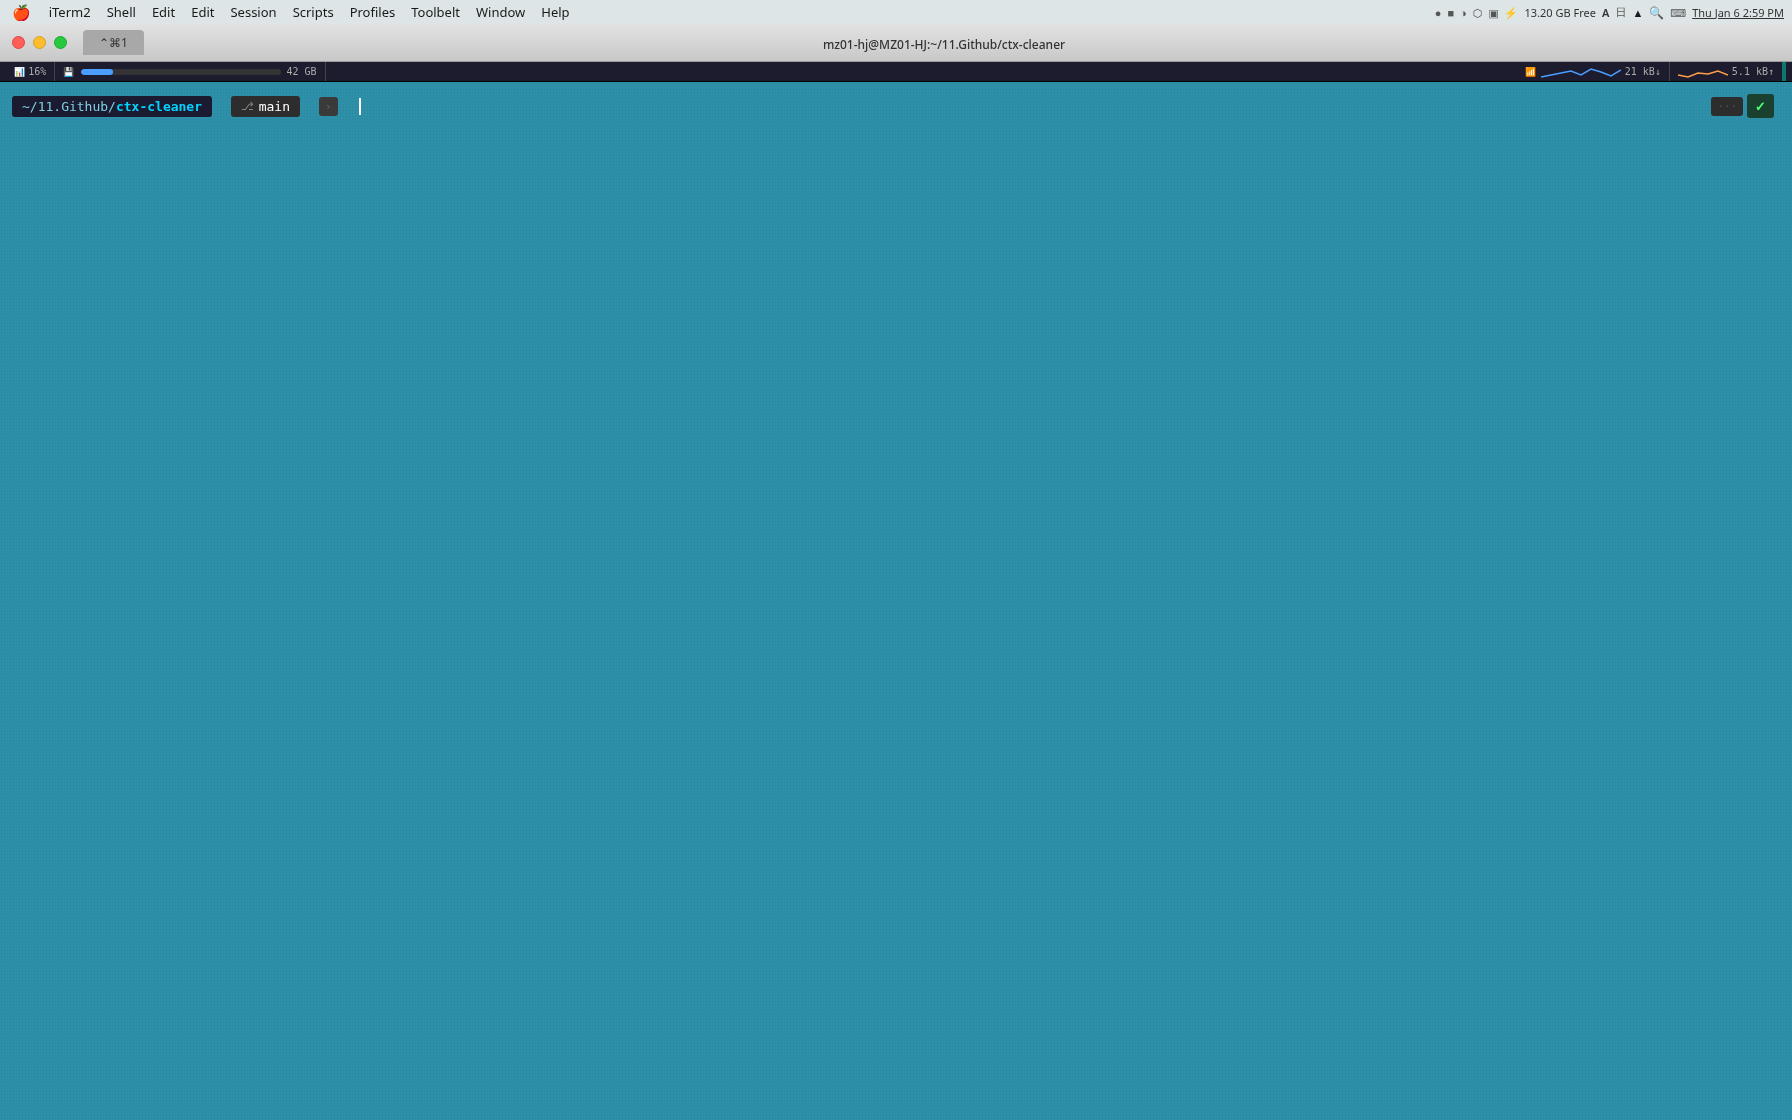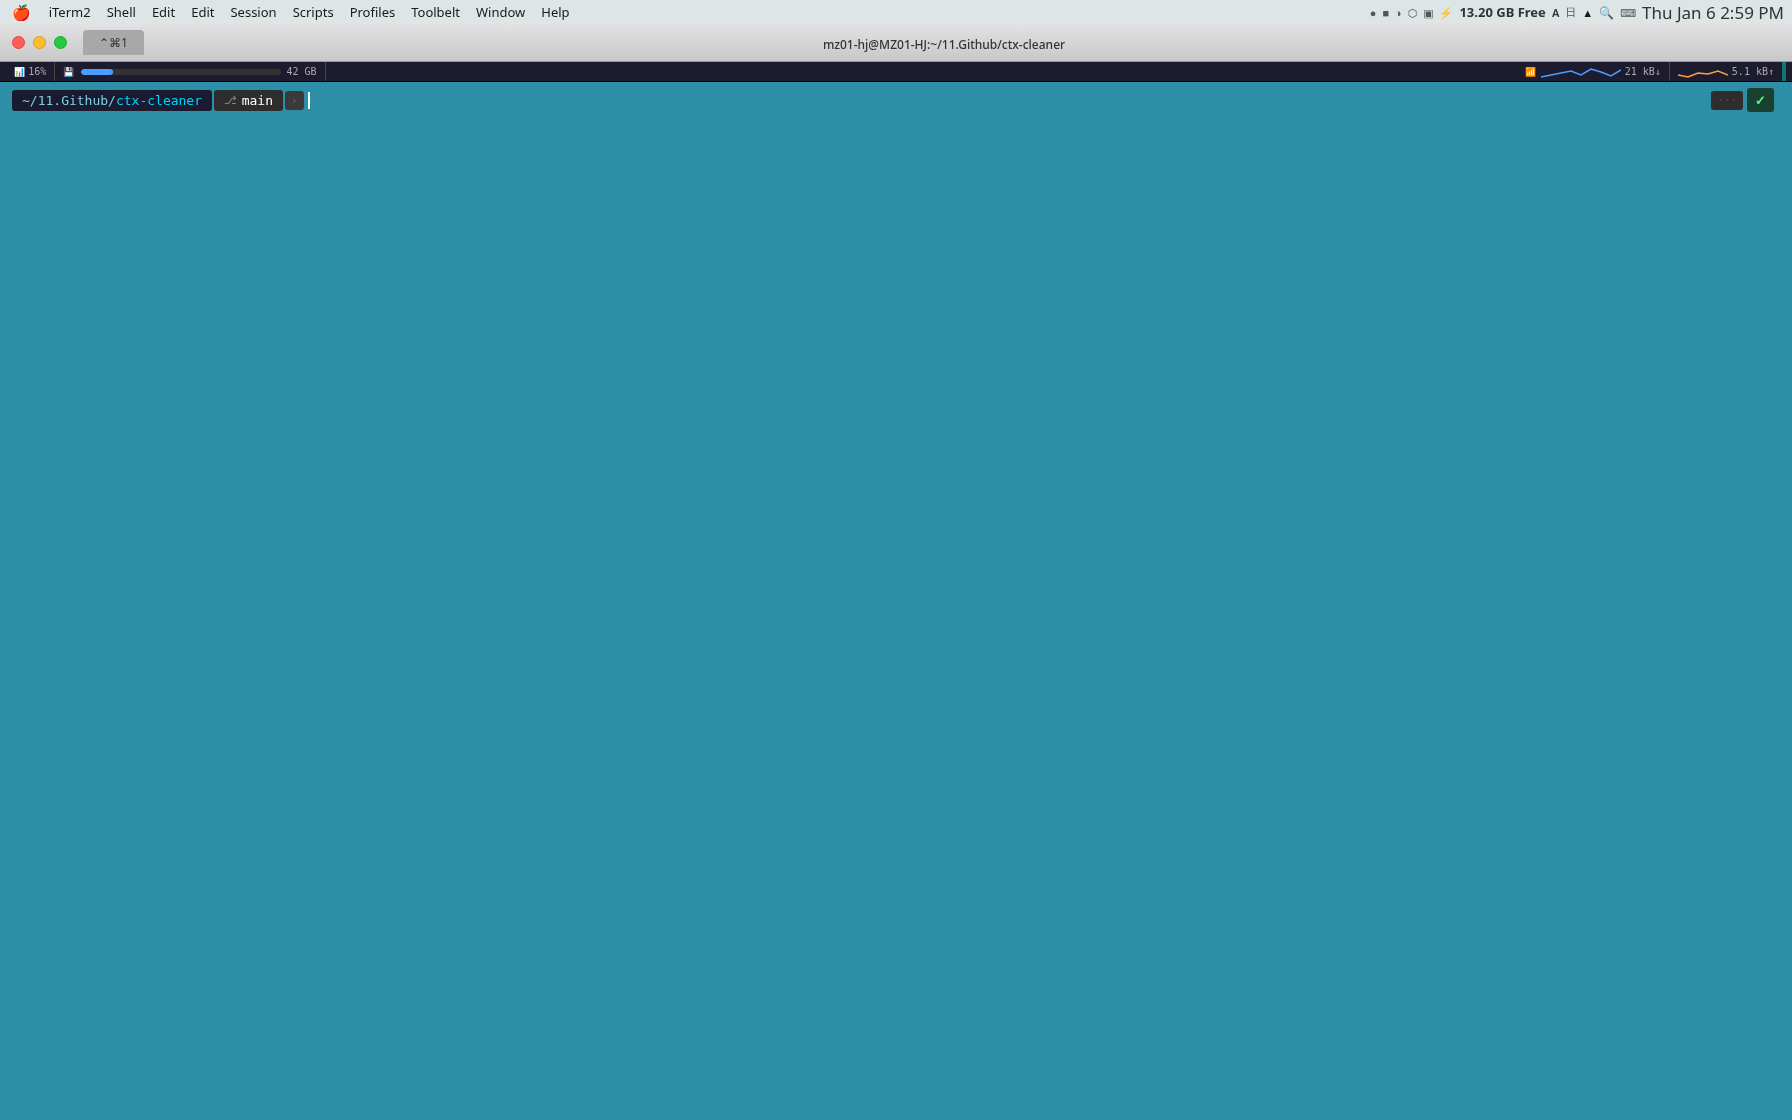--- a/index.html
+++ b/index.html
@@ -187,27 +187,27 @@
   </div>
 
   <div class="menubar-right">
 
     <span style="font-size:11px; color:#555;">●</span>
     <span style="font-size:11px; color:#555;">■</span>
     <span style="font-size:11px; color:#555;">◑</span>
     <span style="font-size:11px; color:#555;">⬡</span>
     <span style="font-size:11px; color:#555;">▣</span>
     <span style="font-size:11px; color:#555;">⚡</span>
-    <span style="font-size:13px; color:#333;font-weight:bold;">13.20 GB Free</span>
+    <span style="font-size:11px; color:#333;">13.20 GB Free</span>
     <span style="font-size:11px; color:#333; font-weight:600;">A</span>
     <span style="font-size:11px; color:#555;">日</span>
     <span style="font-size:11px;">▲</span>
     <span style="font-size:12px;">🔍</span>
     <span style="font-size:11px; color:#555;">⌨</span>
-    <span style="font-size:17px; color:#333; white-space:nowrap;">Thu Jan 6  2:59 PM</span>
+    <span style="font-size:11px; color:#333; white-space:nowrap;text-decoration:underline;">Thu Jan 6  2:59 PM</span>
   </div>
 </div>
 
 <div id="iterm-window">
 
   <div id="title-bar" style="background: linear-gradient(to bottom, #e2e2e2, #c8c8c8); height: 38px; display: flex; align-items: center; padding: 0 12px; position: relative; border-bottom: 1px solid #999;">
     <div class="traffic-lights">
       <div class="traffic-light close"></div>
       <div class="traffic-light minimize"></div>
       <div class="traffic-light maximize"></div>
@@ -255,25 +255,25 @@
         <polyline points="0,10 10,12 20,8 30,9 40,6 50,10" stroke="#ff9f4a" stroke-width="1.5" fill="none"></polyline>
       </svg>
       <span>5.1 kB↑</span>
     </div>
   </div>
 
   <div id="terminal-area" style="flex:1; background:#2e8fa8; position:relative; overflow:hidden;
               background-image: radial-gradient(rgba(0,0,0,0.07) 1px, transparent 1px);
               background-size: 3px 3px;">
 
-    <div id="prompt-line" style="position:absolute; top:6px; left:6px; right:12px; display:flex; align-items:center; gap:0;">
+    <div id="prompt-line" style="position:absolute; top:12px; left:6px; right:12px; display:flex; align-items:center; gap:17px;">
 
       <div style="background:#1a1a30; padding:3px 10px; border-radius:3px; font-family:'Menlo','Monaco',monospace; font-size:13px; display:flex; align-items:center; gap:0;">
         <span style="color:#7ecfe0;">~/11.Github/</span>
-        <span style="color:#00d4ff; font-weight:normal;">ctx-cleaner</span>
+        <span style="color:#00d4ff; font-weight:bold;">ctx-cleaner</span>
       </div>
 
       <div style="background:#2d2d2d; padding:3px 10px; margin-left:2px; border-radius:3px; font-family:'Menlo','Monaco',monospace; font-size:13px; color:#fff; display:flex; align-items:center; gap:5px;">
         <span style="color:#888; font-size:11px;">⎇</span>
         <span style="color:#ffffff;">main</span>
       </div>
 
       <div style="background:#3a3a3a; padding:3px 6px; margin-left:2px; border-radius:3px; color:#666; font-size:11px; font-family:monospace;">
         ›
       </div>

